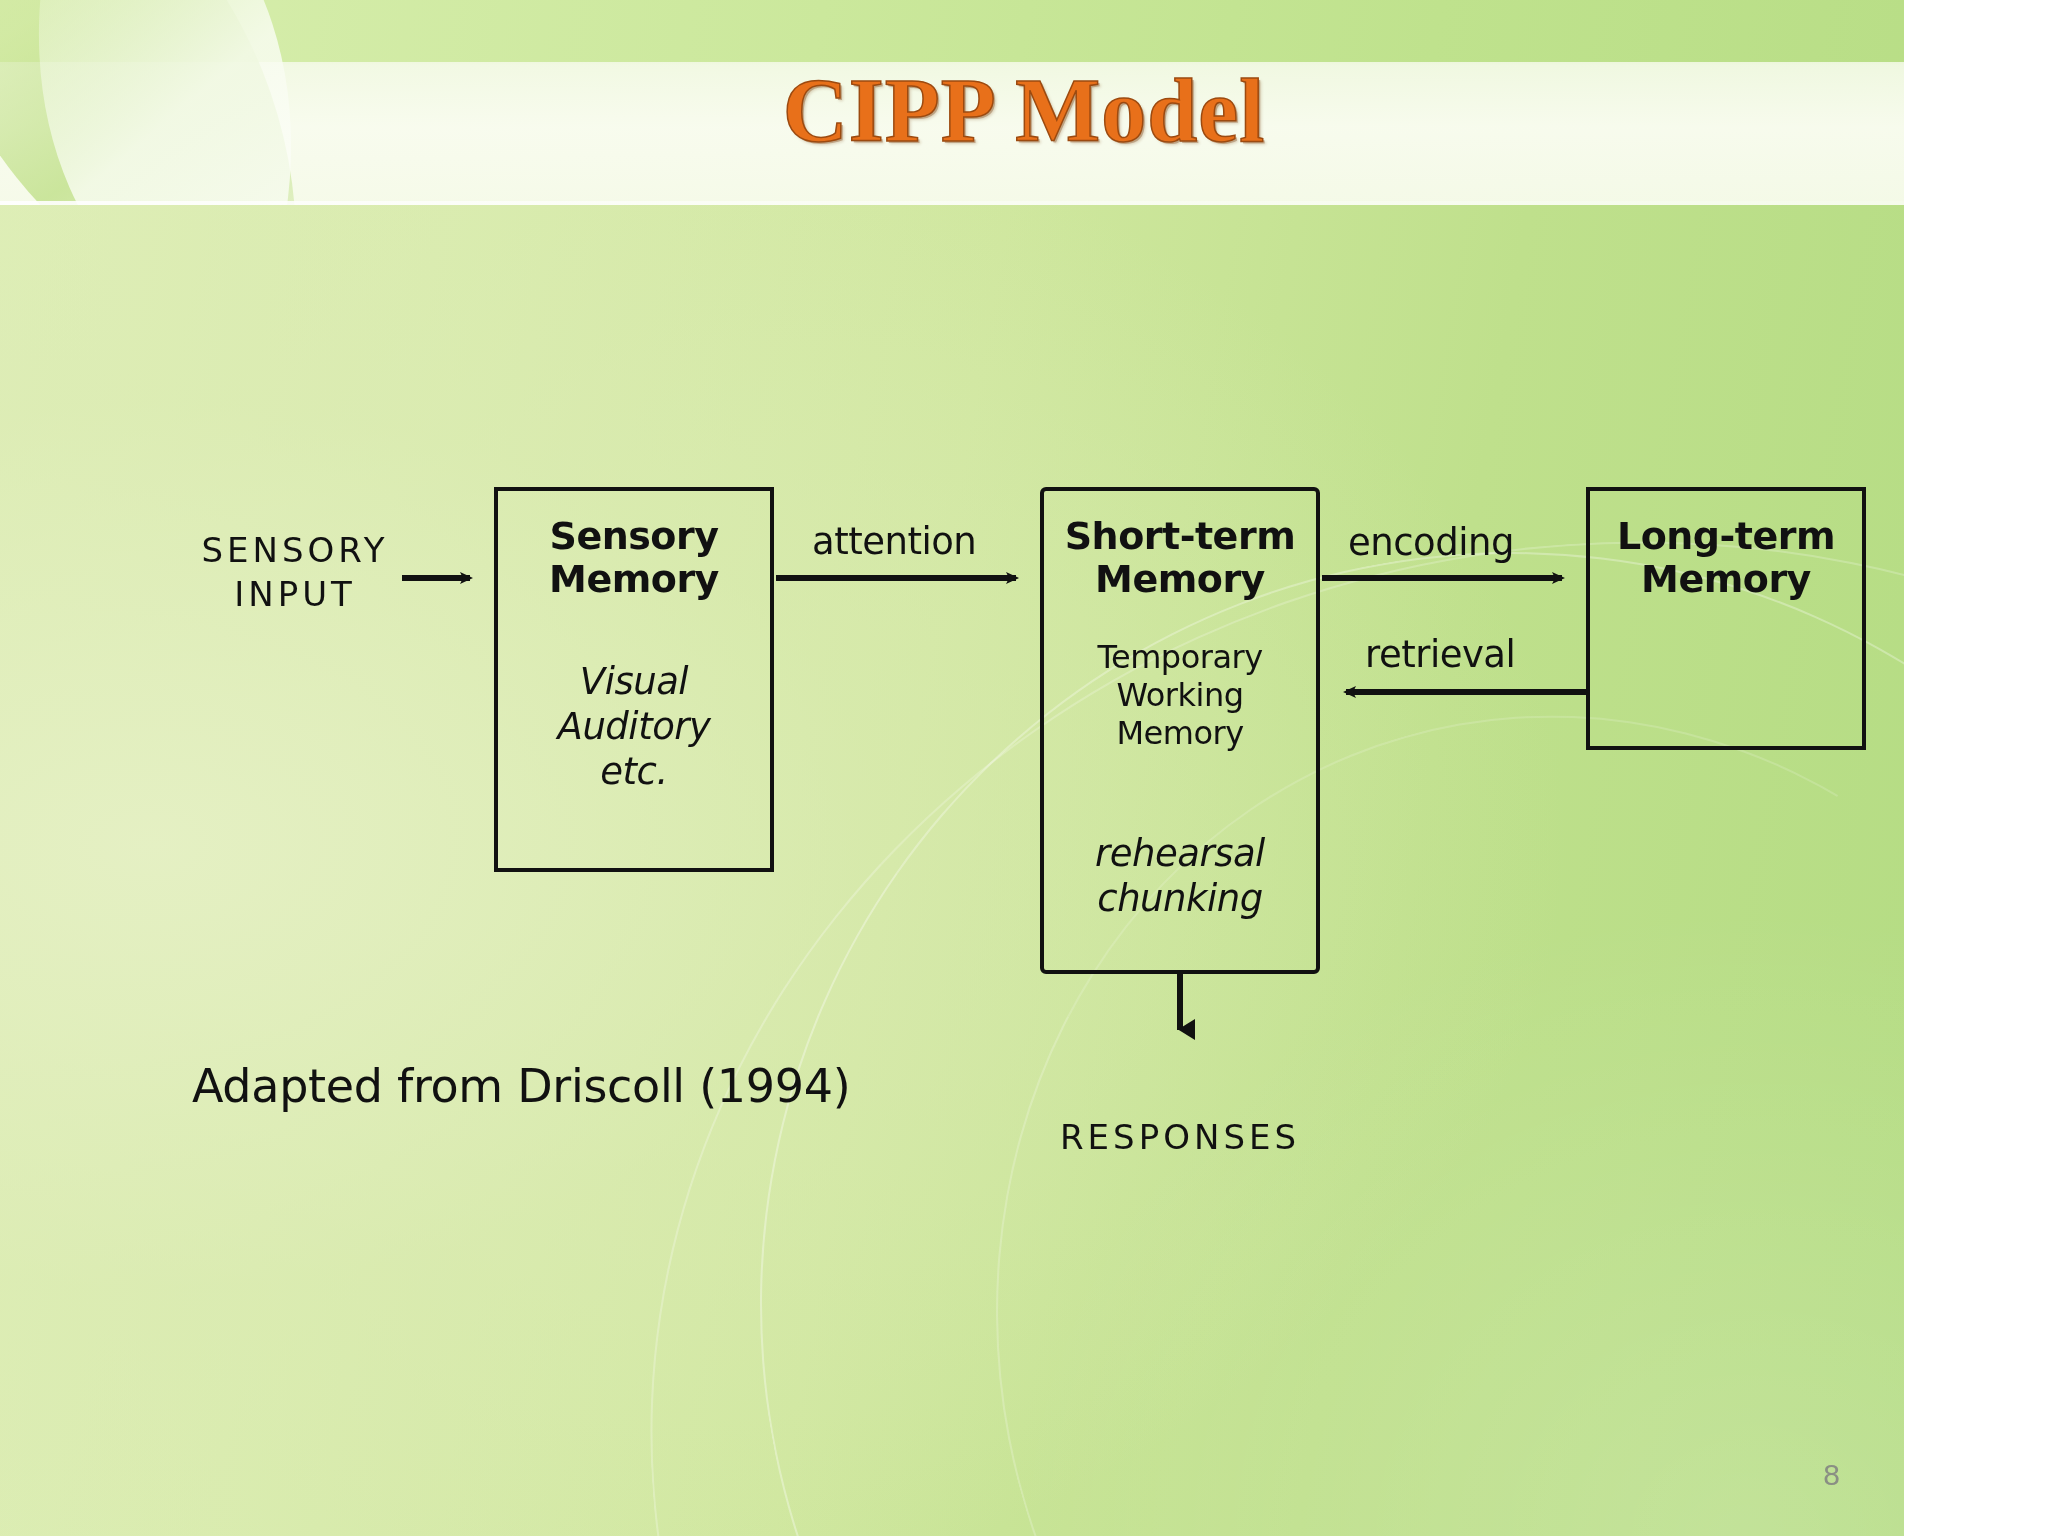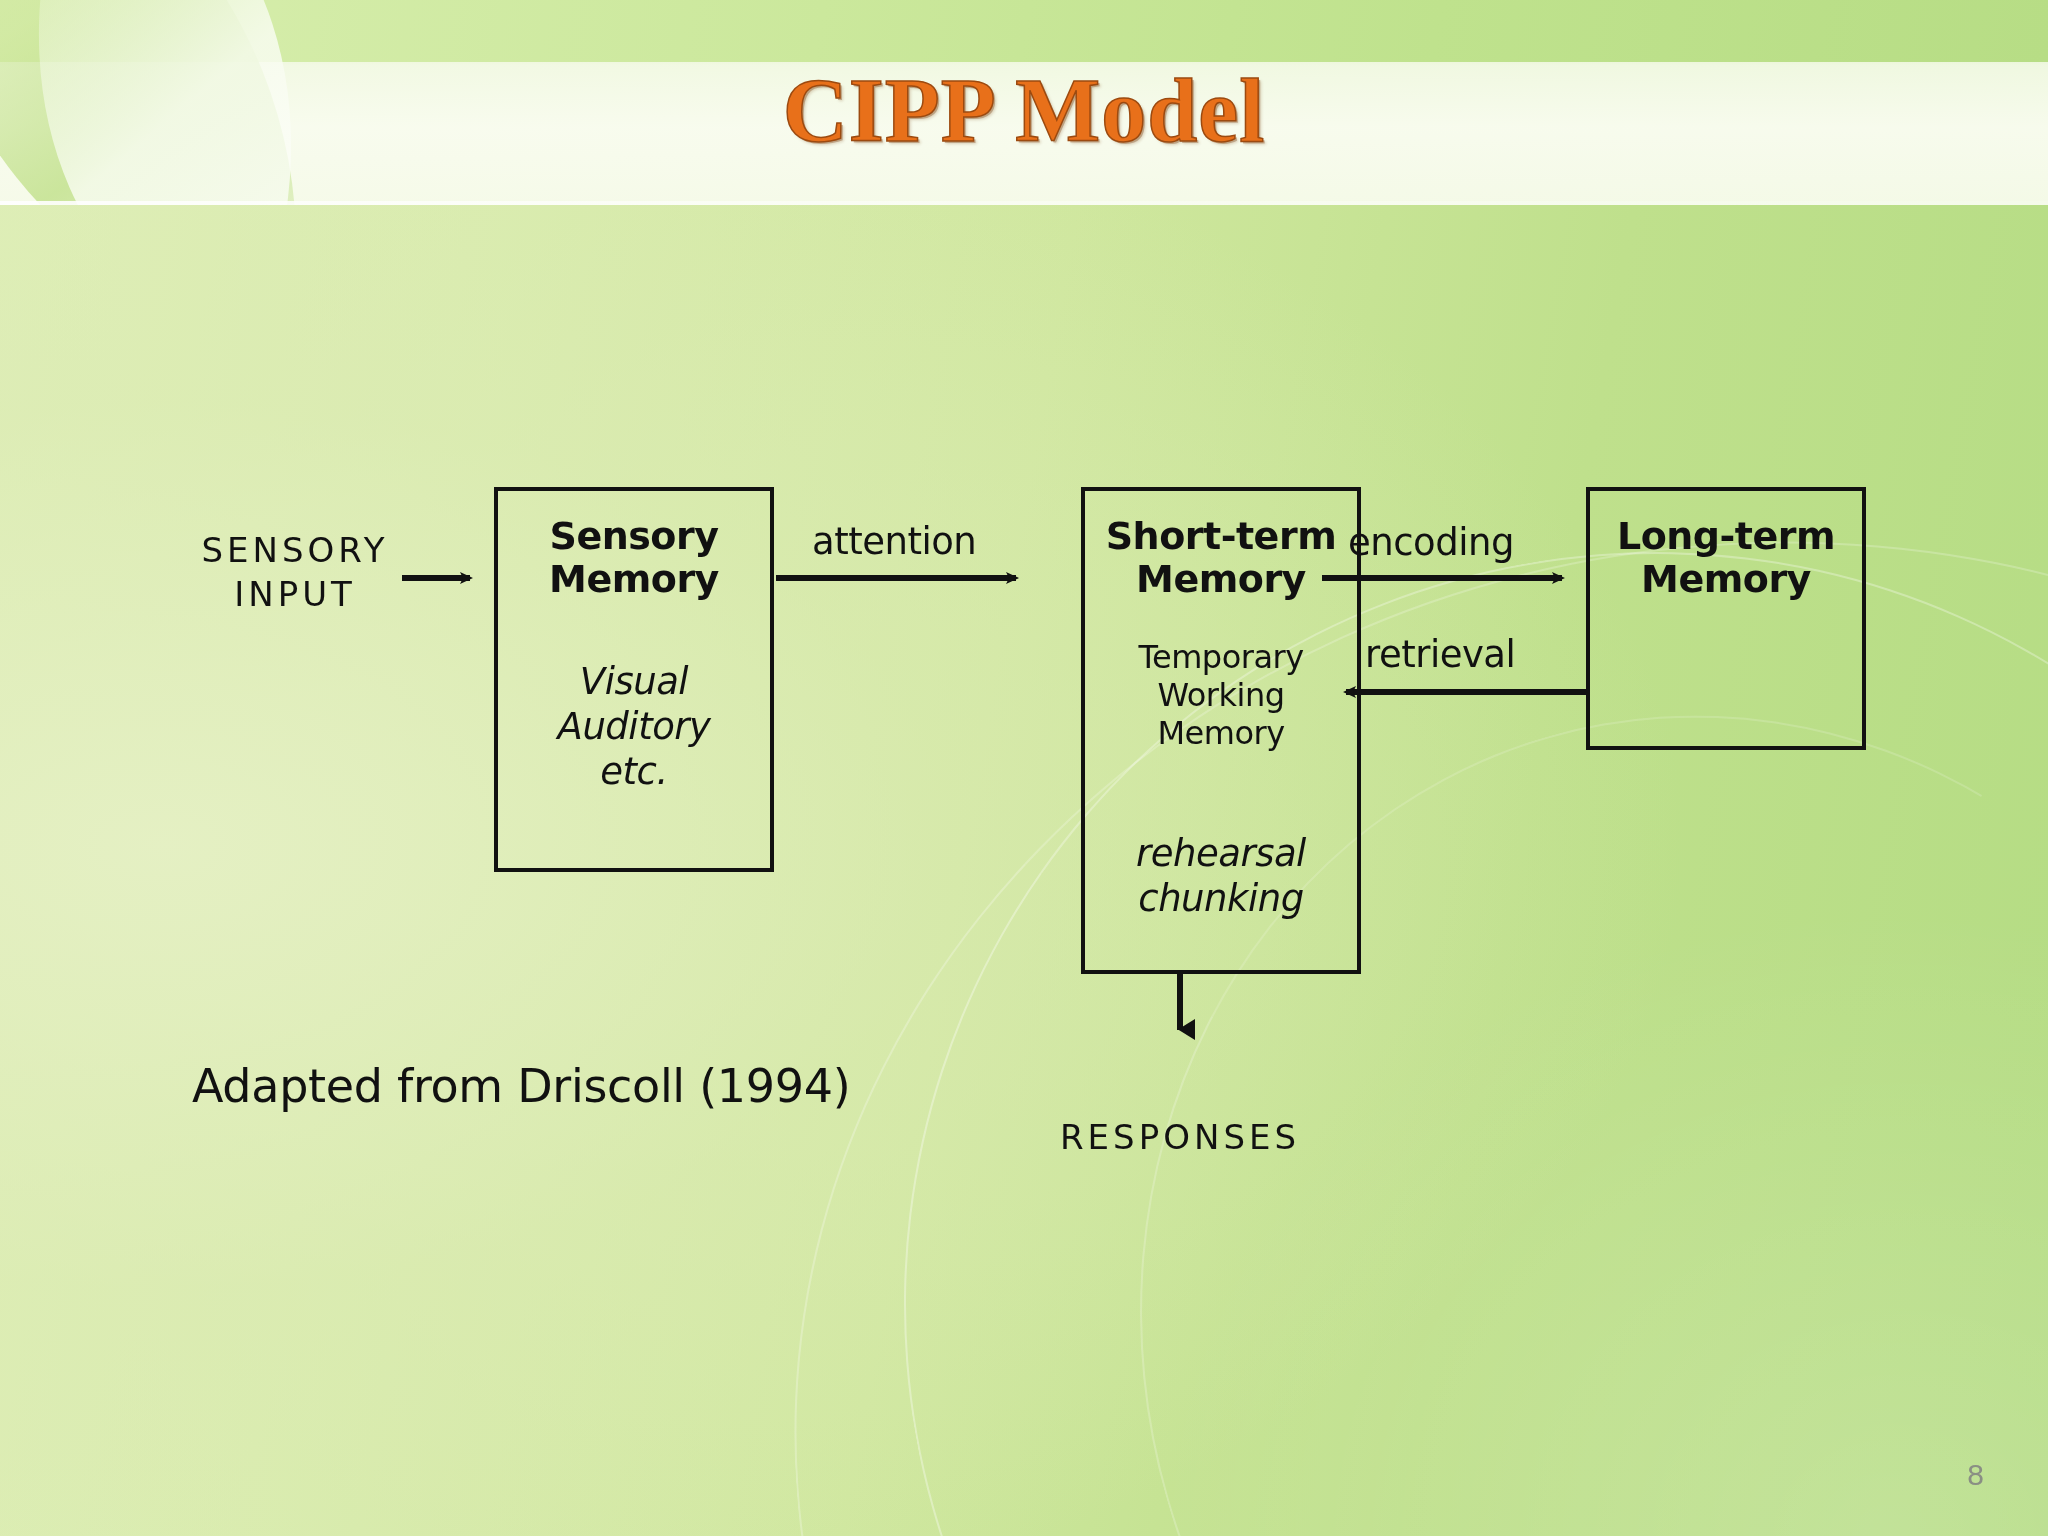--- a/index.html
+++ b/index.html
@@ -3,21 +3,21 @@
 <meta charset="utf-8">
 <style>
   html, body {
     margin: 0;
     padding: 0;
     background: #ffffff;
   }
 
   #slide {
     position: relative;
-    width: 2048px;
+    width: 1904px;
     height: 1536px;
     overflow: hidden;
     font-family: "DejaVu Sans", sans-serif;
     background:
       radial-gradient(ellipse 120% 90% at 8% 55%, rgba(229,240,196,0.95) 0%, rgba(220,235,180,0.55) 32%, rgba(200,226,150,0.0) 62%),
       linear-gradient(100deg, #dfefb8 0%, #d9ecae 22%, #cfe79e 48%, #bfe08c 72%, #b4dc83 100%);
   }
 
   
   .arc {
@@ -238,21 +238,21 @@
       </div>
       <div class="box-ital" style="position:absolute; left:0; top:168px; width:100%;">
         <div>Visual</div>
         <div>Auditory</div>
         <div>etc.</div>
       </div>
     </div>
 
     <div class="edge-label" style="left:812px; top:520px;">attention</div>
 
-    <div class="dbox" style="left:1081px; top:487px; width:280px; height:487px;">
+    <div class="dbox" style="left:1040px; top:487px; width:280px; height:487px;border-radius:6px;">
       <div class="box-title" style="position:absolute; left:0; top:24px; width:100%;">
         <div>Short-term</div>
         <div>Memory</div>
       </div>
       <div class="box-sub" style="position:absolute; left:0; top:148px; width:100%;">
         <div>Temporary</div>
         <div>Working</div>
         <div>Memory</div>
       </div>
       <div class="box-ital" style="position:absolute; left:0; top:340px; width:100%;">

